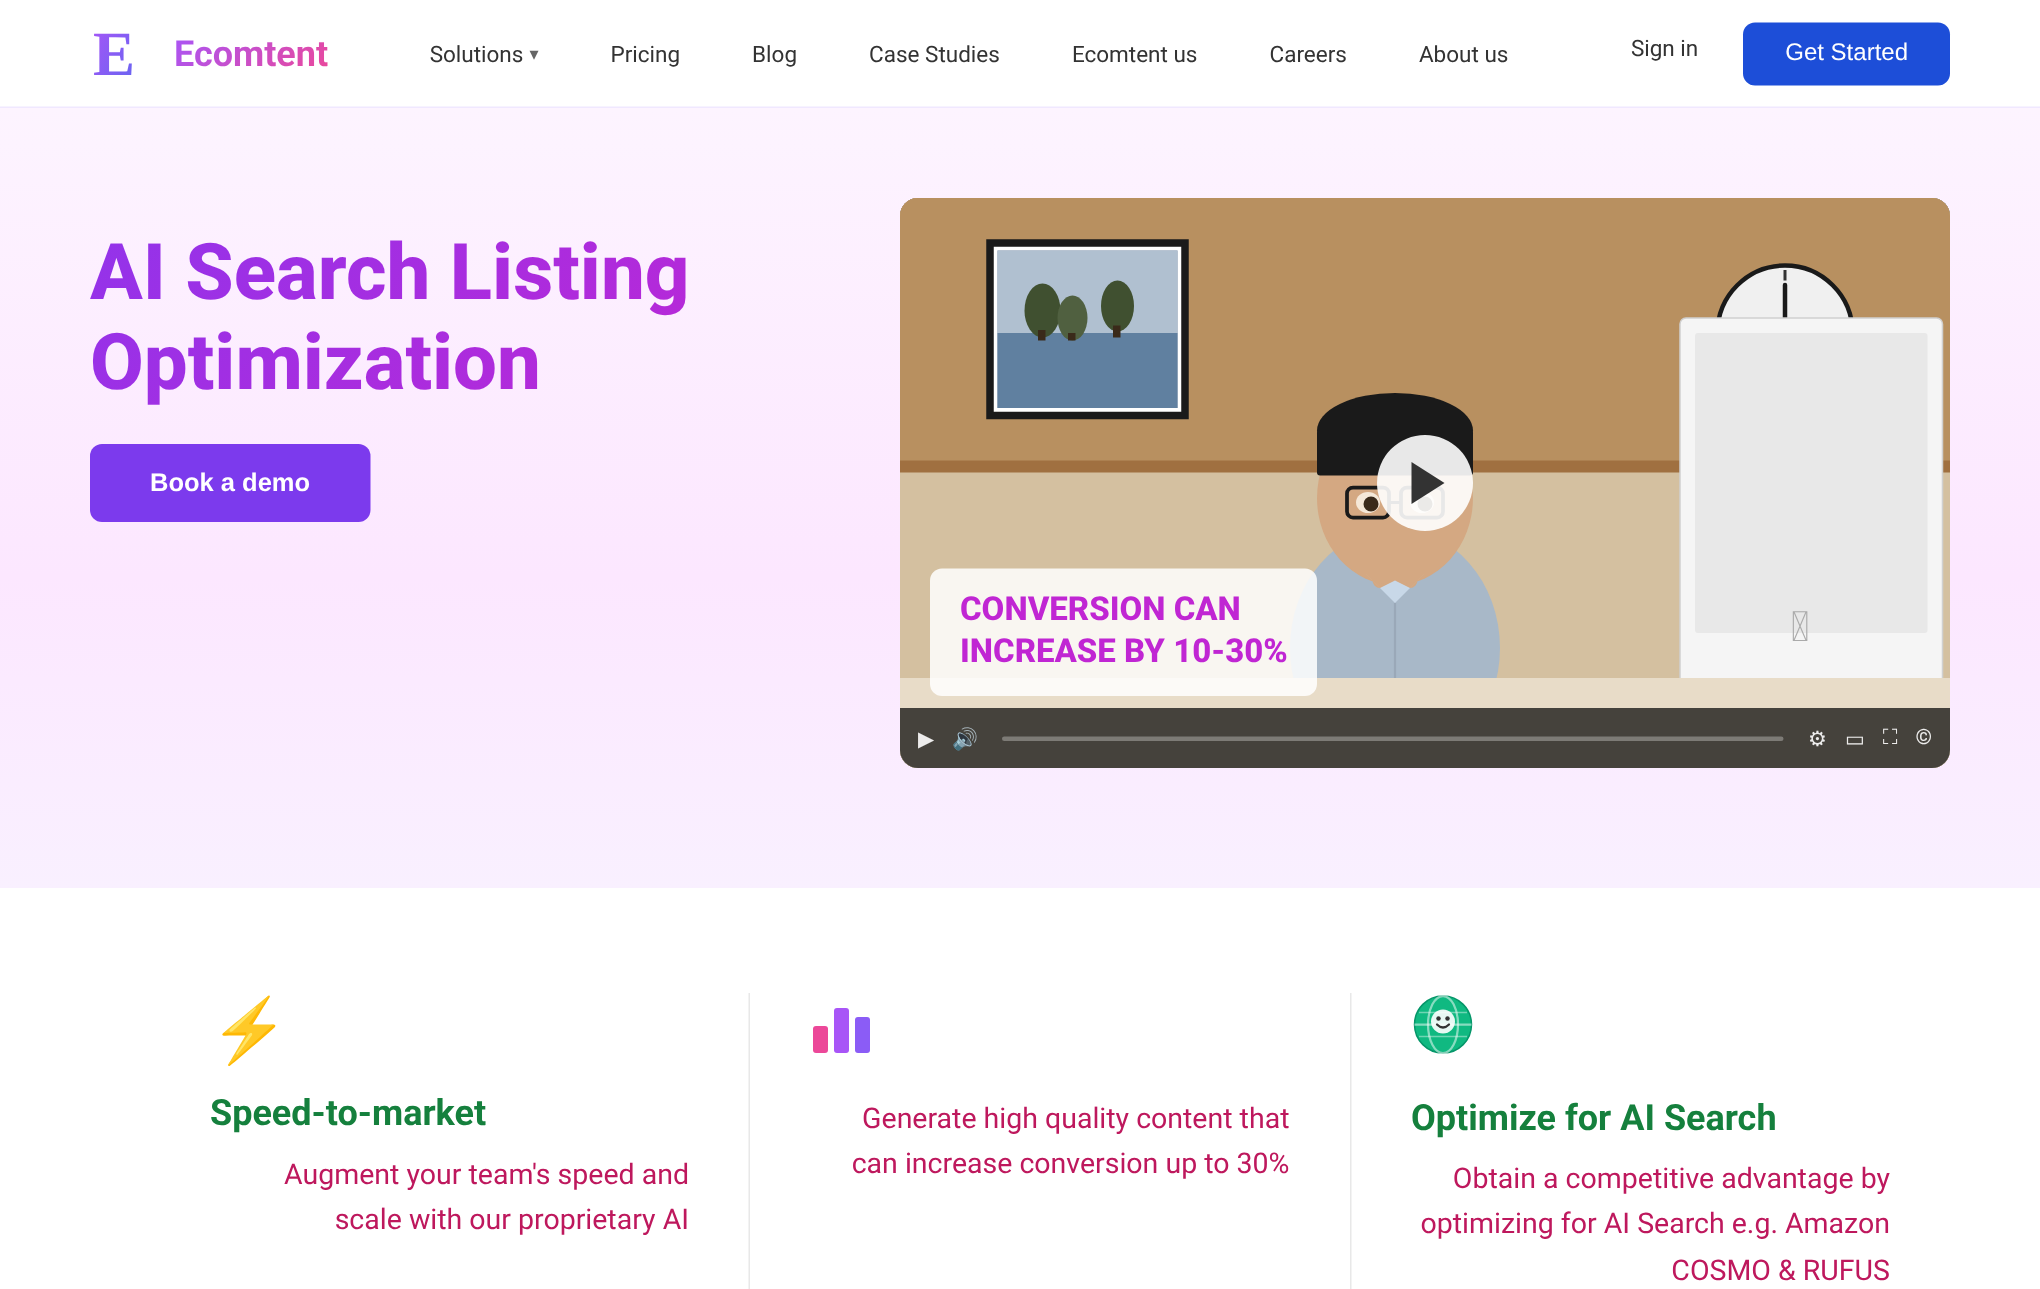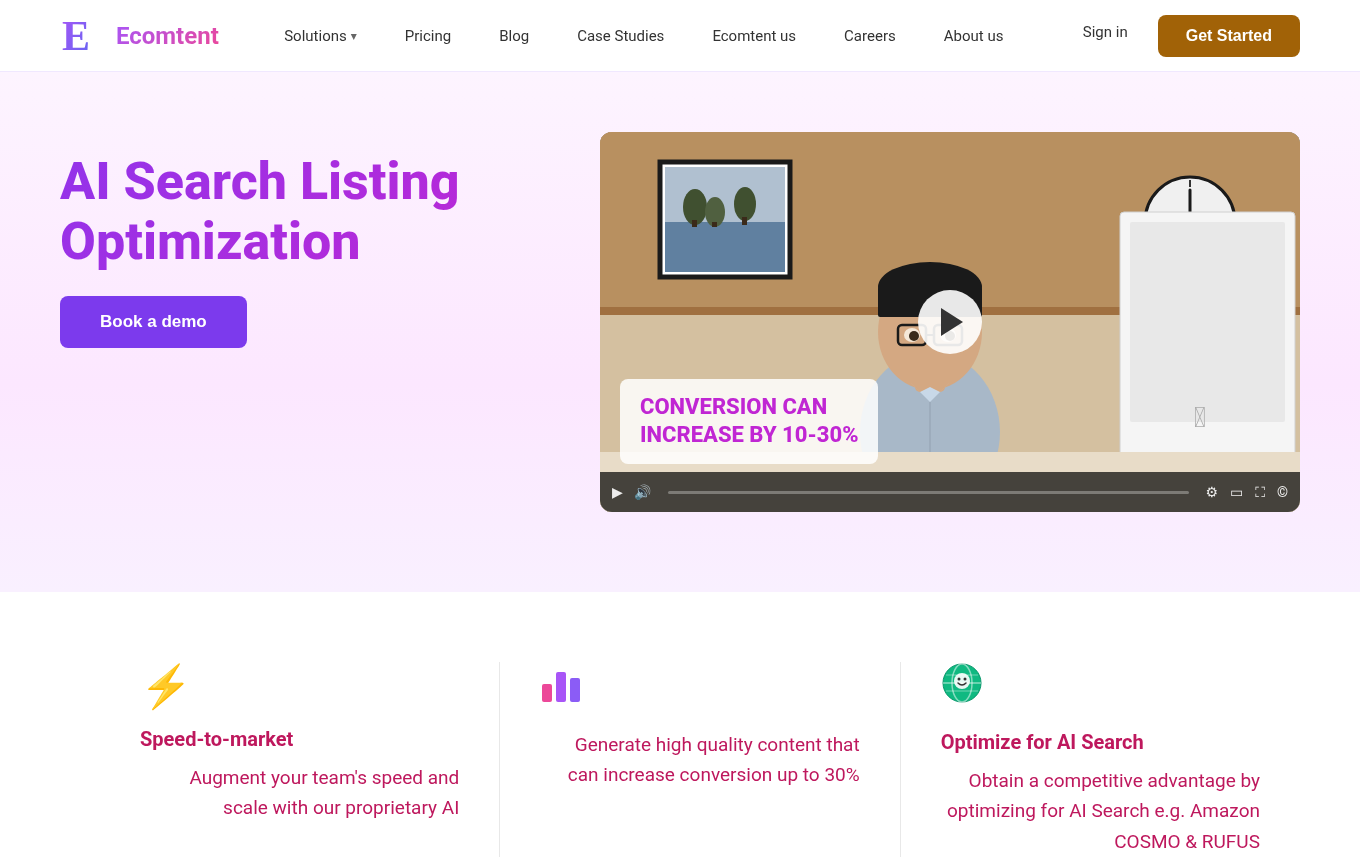--- a/index.html
+++ b/index.html
@@ -78,27 +78,27 @@
 
     .sign-in-link {
       font-size: 15px;
       color: #333;
       text-decoration: none;
       padding: 8px 14px;
       cursor: pointer;
     }
 
     .get-started-btn {
-      background: #a16207;
+      background: #1d4ed8;
       color: #fff;
       border: none;
       border-radius: 8px;
       padding: 12px 28px;
       font-size: 16px;
-      font-weight: 700;
+      font-weight: 400;
       cursor: pointer;
       transition: background 0.2s;
     }
 
     
     .hero {
       background: linear-gradient(180deg, #fdf4ff 0%, #fce7ff 60%, #f9f0ff 100%);
       padding: 60px 60px 80px 60px;
       display: flex;
       align-items: flex-start;
@@ -269,23 +269,23 @@
       border-right: none;
     }
 
     .feature-icon {
       font-size: 42px;
       margin-bottom: 16px;
       display: block;
     }
 
     .feature-title {
-      font-size: 20px;
+      font-size: 24px;
       font-weight: 700;
-      color: #be185d;
+      color: #15803d;
       margin-bottom: 12px;
     }
 
     .feature-desc {
       font-size: 19px;
       line-height: 1.6;
       color: #be185d;
       text-align: right;
     }
   </style>

